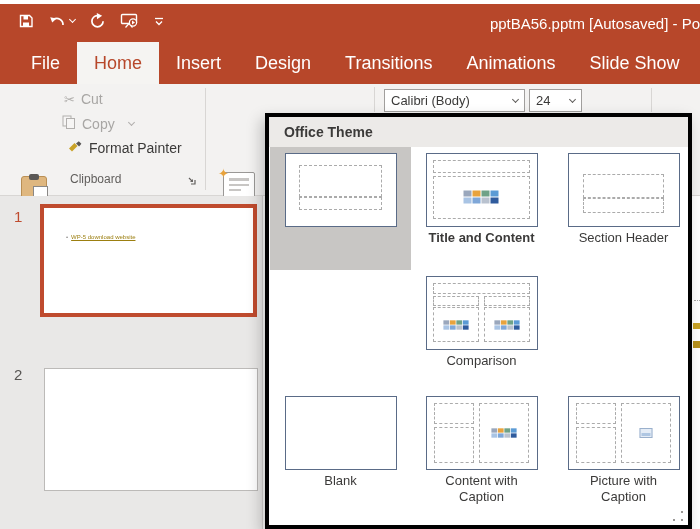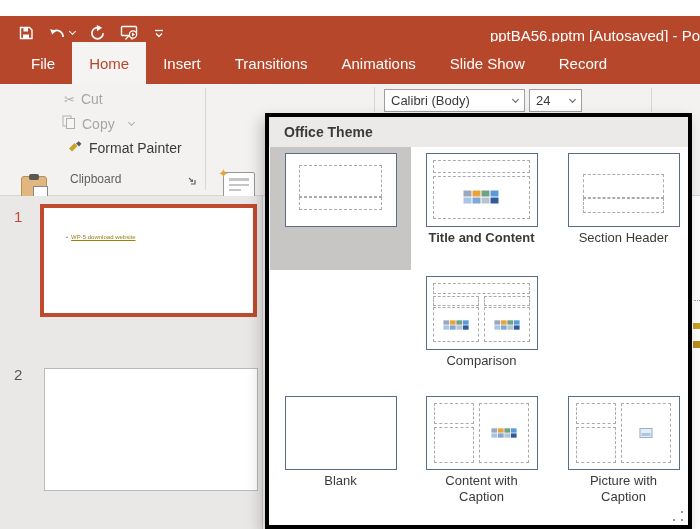--- a/index.html
+++ b/index.html
@@ -1,27 +1,27 @@
 <!DOCTYPE html>
 <html><head>
 <meta charset="utf-8">
 <style>
   html,body{margin:0;padding:0;background:#fff;}
   *{box-sizing:border-box;font-family:"Liberation Sans",sans-serif;}
   #stage{position:relative;width:700px;height:529px;overflow:hidden;background:#fff;}
 
   
-  .titlebar{position:absolute;left:0;top:16px;width:700px;height:42px;background:#b7472a;}
+  .titlebar{position:absolute;left:0;top:4px;width:700px;height:42px;background:#b7472a;}
   .qat{position:absolute;left:18px;top:8px;display:flex;align-items:center;gap:14px;}
   .qat svg{display:block;}
   .title-text{position:absolute;right:0px;top:11px;color:#fff;font-size:15px;white-space:nowrap;}
 
   
   .tabbar{position:absolute;left:0;top:42px;width:700px;height:42px;background:#b7472a;display:flex;align-items:stretch;padding-left:14px;overflow:hidden;}
-  .tab{display:flex;align-items:center;padding:0 17px;color:#fff;font-size:15px;cursor:default;white-space:nowrap;}
+  .tab{display:flex;align-items:center;padding:0 17px;color:#fff;font-size:18px;cursor:default;white-space:nowrap;}
   .tab.active{background:#f5f4f2;color:#b7472a;}
 
   
   .ribbon{position:absolute;left:0;top:84px;width:700px;height:112px;background:#f3f2f1;border-bottom:1px solid #d8d6d4;}
   .vsep{position:absolute;width:1px;background:#d8d6d4;}
   .grp-label{position:absolute;font-size:12px;color:#605e5c;}
 
   .paste-btn{position:absolute;left:8px;top:88px;width:52px;height:102px;text-align:center;}
   .clipb{position:relative;width:26px;height:32px;margin:4px auto 0;background:#dfb77f;border:1px solid #b98f54;border-radius:3px;}
   .clipb .clip-top{position:absolute;left:7px;top:-3px;width:10px;height:6px;background:#5a5856;border-radius:2px;}
@@ -131,20 +131,21 @@
           </svg>
       </span>
     </div>
     <div class="title-text">pptBA56.pptm [Autosaved]  -  Po</div>
   </div>
 
   <div class="tabbar">
     <div class="tab">File</div>
     <div class="tab active">Home</div>
     <div class="tab">Insert</div>
+    <div class="tab">Design</div>
     <div class="tab">Transitions</div>
     <div class="tab">Animations</div>
     <div class="tab">Slide Show</div>
     <div class="tab">Record</div>
 
   </div>
 
   <div class="ribbon">
 
     <div class="paste-btn">

